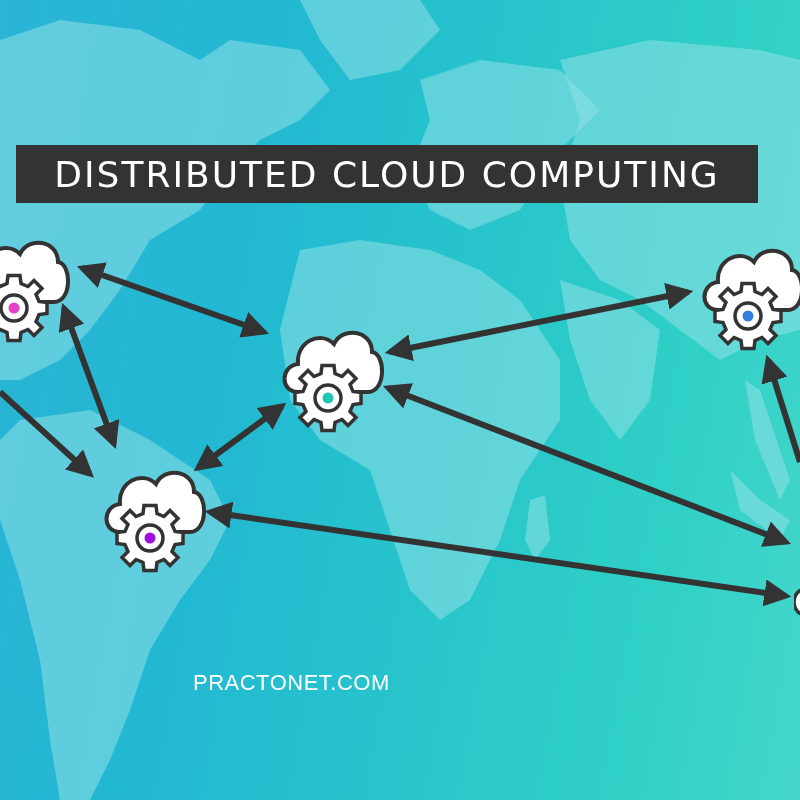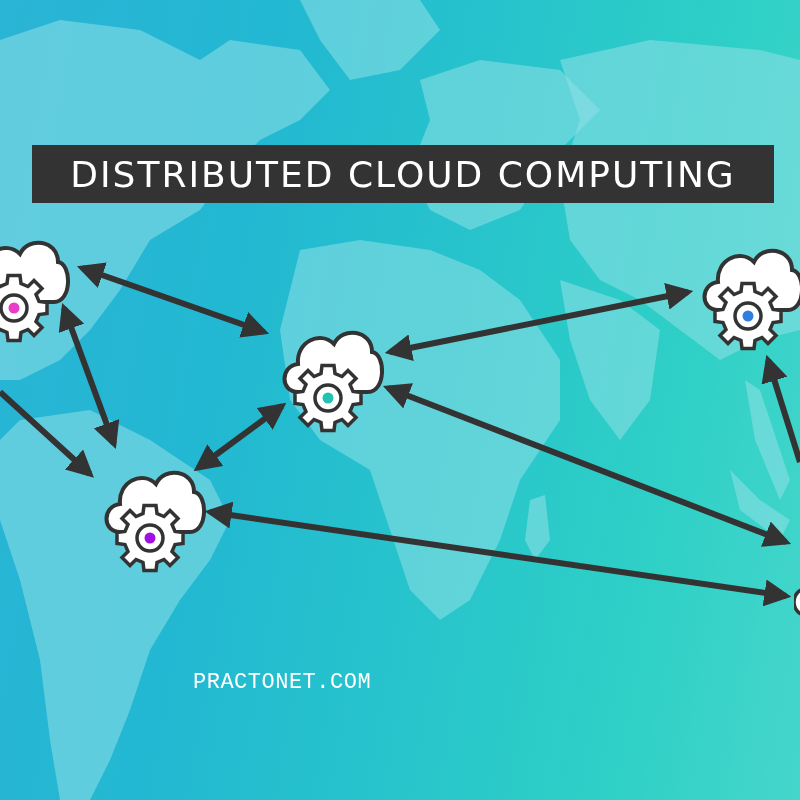--- a/index.html
+++ b/index.html
@@ -1,23 +1,23 @@
 <!DOCTYPE html>
 <html><head>
   <meta charset="utf-8">
   <style>
     html, body { margin: 0; padding: 0; }
     body { width: 800px; height: 800px; overflow: hidden; font-family: "DejaVu Sans", sans-serif; }
     #stage { position: relative; width: 800px; height: 800px; overflow: hidden;
       background: linear-gradient(100deg, #2ab4d6 0%, #22b8d2 30%, #27c4cc 55%, #2fd0c6 80%, #45d6cc 100%); }
     .bgsvg { position: absolute; left: 0; top: 0; }
-    .title-banner { position: absolute; left: 32px; top: 145px; width: 742px; height: 58px; background: #333333;
+    .title-banner { position: absolute; left: 16px; top: 145px; width: 742px; height: 58px; background: #333333;
       display: flex; align-items: center; justify-content: center; }
     .title-text { color: #ffffff; font-family: "DejaVu Sans", sans-serif; font-size: 36px; letter-spacing: 2px; font-weight: normal; }
-    .watermark { position: absolute; left: 193px; top: 670px; color: #ffffff; font-family: Liberation Mono, monospace; font-size: 22px; letter-spacing: 0.5px; }
+    .watermark { position: absolute; left: 193px; top: 670px; color: #ffffff; font-family: Liberation Sans, sans-serif; font-size: 22px; letter-spacing: 0.5px; }
     .node { position: absolute; }
   </style>
 </head>
 <body>
 
 <div id="stage">
 
   <svg class="bgsvg" width="800" height="800" viewBox="0 0 800 800">
     <g fill="#8fe0e6" fill-opacity="0.55">
 

